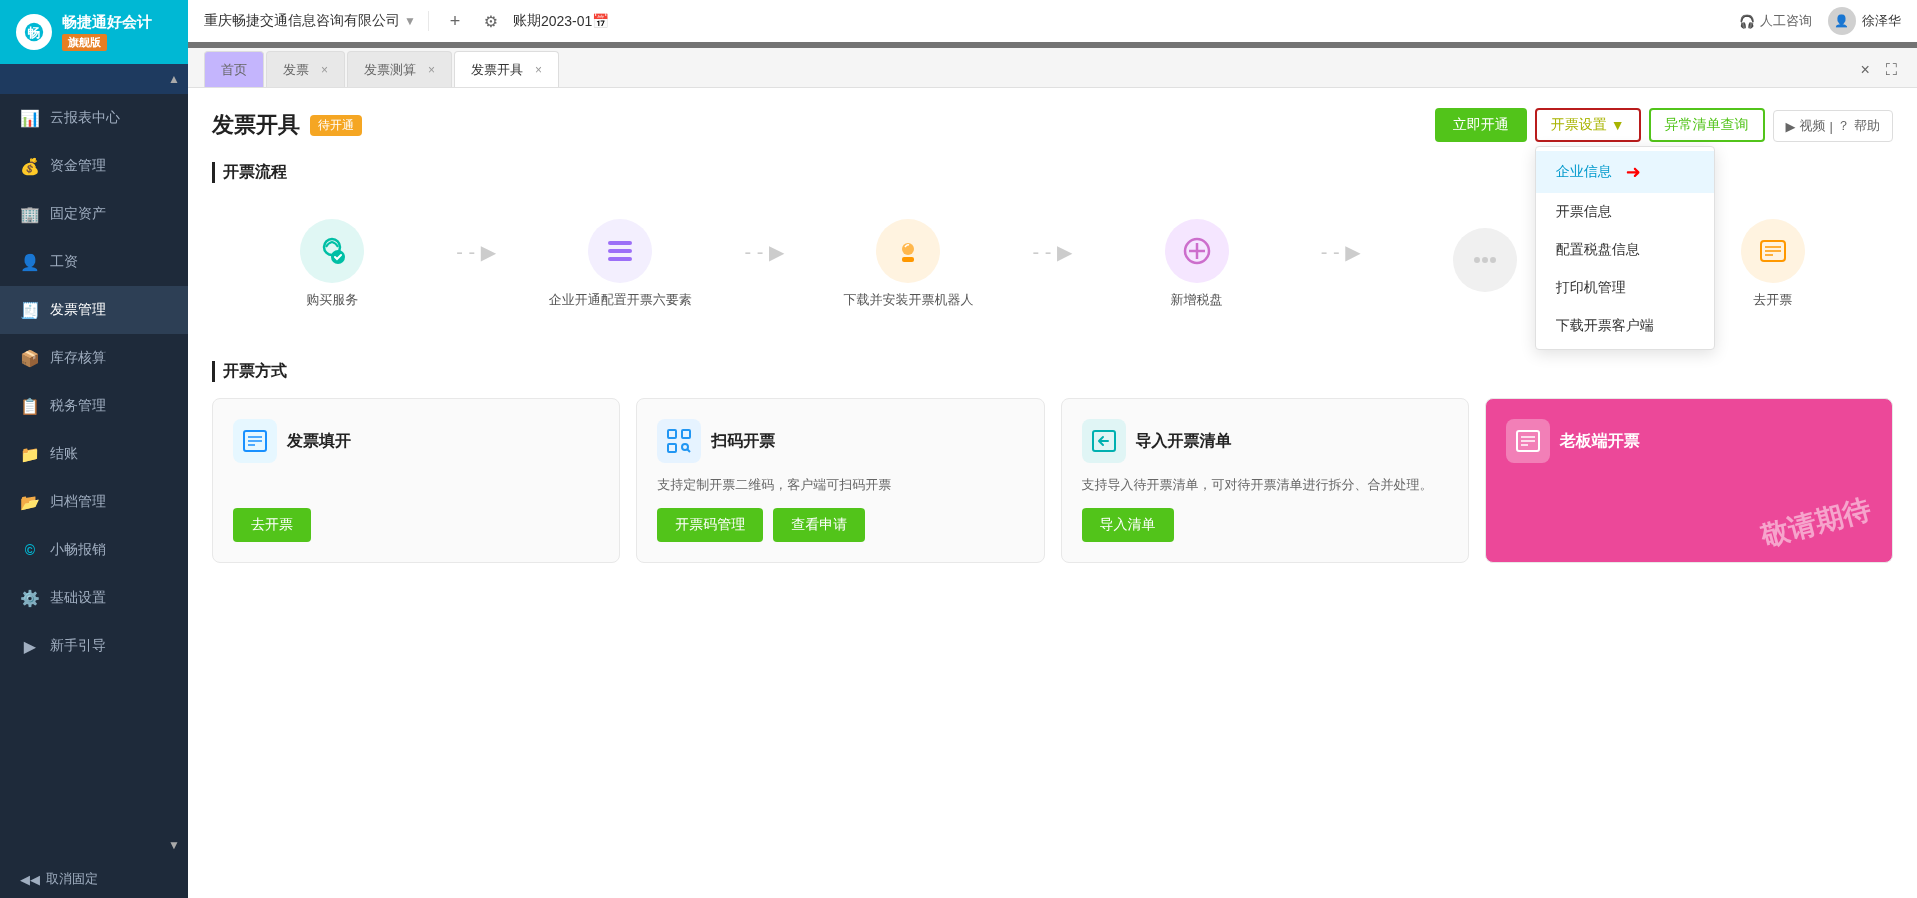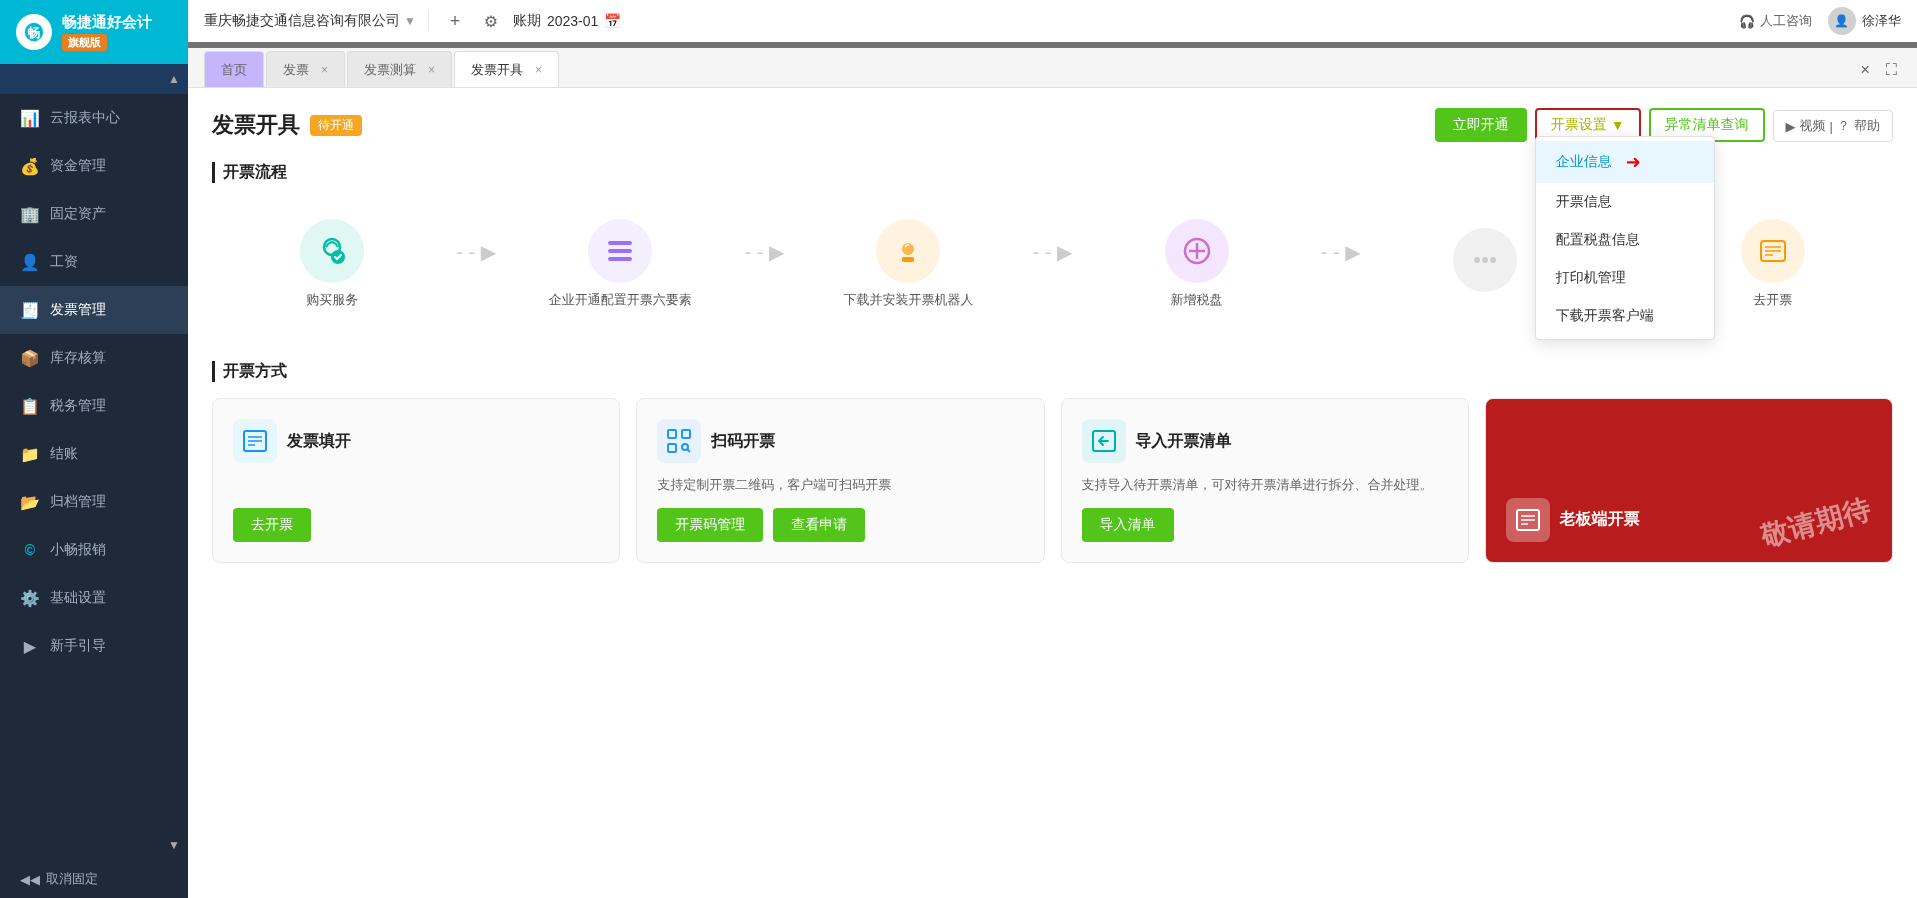--- a/index.html
+++ b/index.html
@@ -23,21 +23,21 @@
     
     .main-area { flex: 1; display: flex; flex-direction: column; height: 100%; overflow: hidden; }
 
     
     .header-bar { background: white; border-bottom: 6px solid #737373; display: flex; align-items: center; padding: 0 16px; height: 48px; gap: 8px; }
     .header-company { display: flex; align-items: center; gap: 4px; color: #333; font-size: 14px; cursor: pointer; }
     .header-company-arrow { color: #999; font-size: 12px; }
     .header-divider { width: 1px; height: 20px; background: #e8e8e8; margin: 0 4px; }
     .header-add-btn { width: 28px; height: 28px; display: flex; align-items: center; justify-content: center; color: #666; cursor: pointer; font-size: 18px; }
     .header-settings-btn { width: 28px; height: 28px; display: flex; align-items: center; justify-content: center; color: #666; cursor: pointer; font-size: 16px; }
-    .header-period { display: flex; align-items: center; gap: 6px; color: #333; font-size: 14px; }
+    .header-period { display: flex; align-items: center; color: #333; font-size: 14px; }
     .header-period-icon { color: #00b8d4; }
     .header-right { margin-left: auto; display: flex; align-items: center; gap: 16px; }
     .header-consult { display: flex; align-items: center; gap: 4px; color: #666; cursor: pointer; font-size: 13px; }
     .header-user { display: flex; align-items: center; gap: 6px; color: #333; cursor: pointer; font-size: 13px; }
     .header-avatar { width: 28px; height: 28px; background: #d0d0d0; border-radius: 50%; display: flex; align-items: center; justify-content: center; font-size: 12px; color: white; }
 
     
     .tab-bar { background: #f5f5f5; border-bottom: 1px solid #e0e0e0; display: flex; align-items: flex-end; padding: 0 16px; height: 40px; gap: 2px; }
     .tab-item { padding: 0 16px; height: 36px; display: flex; align-items: center; gap: 8px; cursor: pointer; border-radius: 4px 4px 0 0; font-size: 13px; color: #666; background: #e8e8e8; border: 1px solid #ddd; border-bottom: none; }
     .tab-item.active { background: white; color: #333; border-color: #ddd; font-weight: 500; }
@@ -234,21 +234,21 @@
         <span class="status-badge">待开通</span>
         <div class="page-actions">
           <button class="btn-green">立即开通</button>
 
           <div style="position:relative;">
             <button class="btn-outline-yellow">
               <span>开票设置</span>
               <span>▼</span>
             </button>
 
-            <div class="dropdown-menu" style="top:28px;left:0;min-width:180px;">
+            <div class="dropdown-menu" style="top:38px;left:0;min-width:180px;">
               <div class="dropdown-item selected">
                 <span>企业信息</span>
                 <span class="red-arrow" style="margin-left:8px;">➜</span>
               </div>
               <div class="dropdown-item">
                 <span>开票信息</span>
               </div>
               <div class="dropdown-item">
                 <span>配置税盘信息</span>
               </div>
@@ -394,21 +394,21 @@
                   <rect x="3" y="4" width="22" height="20" rx="2" fill="#e0f5f5" stroke="#00b0b0" stroke-width="2"></rect>
                   <path d="M18 14 L10 14 M13 10 L9 14 L13 18" stroke="#00b0b0" stroke-width="2" fill="none" stroke-linecap="round" stroke-linejoin="round"></path>
                 </svg>
             </div>
             <span class="method-card-title">导入开票清单</span>
           </div>
           <div class="method-card-desc">支持导入待开票清单，可对待开票清单进行拆分、合并处理。</div>
           <button class="btn-green">导入清单</button>
         </div>
 
-        <div class="method-card" style="background:#b91c1c;position:relative;overflow:hidden;justify-content:flex-end;">
+        <div class="method-card" style="background:#ec4899;position:relative;overflow:hidden;">
           <div class="method-card-header">
             <div class="method-card-icon" style="background:rgba(255,255,255,0.3);">
               <svg width="28" height="28" viewBox="0 0 28 28">
                   <rect x="3" y="4" width="22" height="20" rx="2" fill="none" stroke="white" stroke-width="2"></rect>
                   <line x1="7" y1="10" x2="21" y2="10" stroke="white" stroke-width="1.5"></line>
                   <line x1="7" y1="14" x2="21" y2="14" stroke="white" stroke-width="1.5"></line>
                   <line x1="7" y1="18" x2="14" y2="18" stroke="white" stroke-width="1.5"></line>
                 </svg>
             </div>
             <span class="method-card-title" style="color:white;">老板端开票</span>

